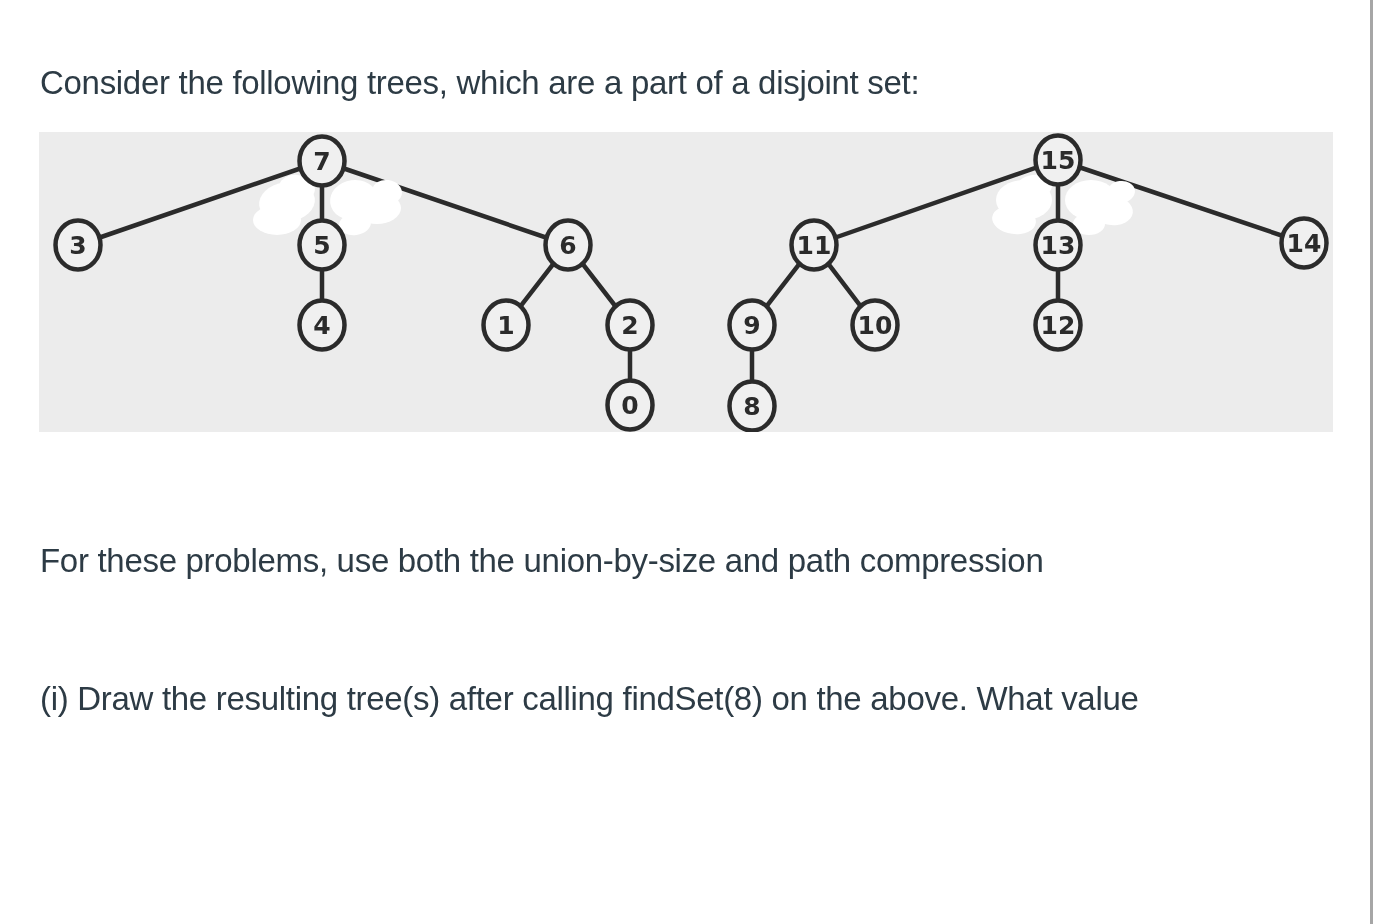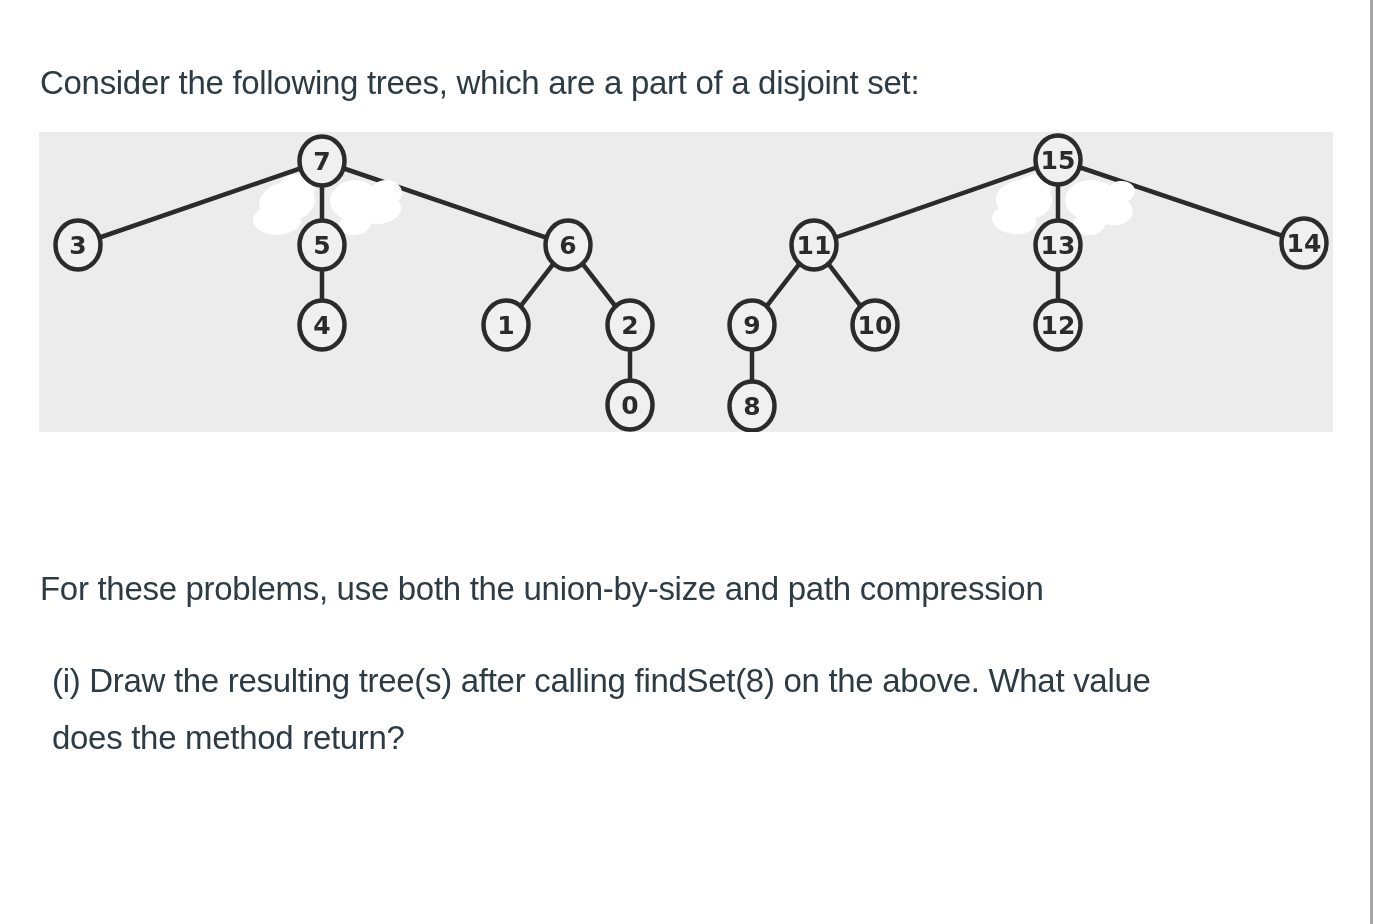--- a/index.html
+++ b/index.html
@@ -31,22 +31,22 @@
   }
   .figure svg { display: block; }
   .para {
     position: absolute;
     left: 40px;
     margin: 0;
     font-size: 33px;
     letter-spacing: -0.3px;
     line-height: 57px;
   }
-  #para-intro { top: 560px; }
-  #para-qi    { top: 652px; margin-left: 12px; }
+  #para-intro { top: 532px; }
+  #para-qi    { top: 670px; }
   #para-qii   { top: 806px; }
   .scrollbar-line {
     position: absolute;
     right: 1px;
     top: 0;
     width: 3px;
     height: 924px;
     background: #a6a6a6;
   }
 </style>
@@ -121,19 +121,18 @@
         <text x="713" y="283" text-anchor="middle" font-family="&quot;DejaVu Sans&quot;, sans-serif" font-size="25" font-weight="bold" fill="#2b2b2b">8</text>
       </svg>
   </div>
 
   <p class="para" id="para-intro">
     <span>For these problems, use both the union-by-size and path compression</span><br>
   </p>
 
   <p class="para" id="para-qi">
     <span>(i) Draw the resulting tree(s) after calling findSet(8) on the above. What value</span><br>
-    <span>does the method return?</span>
   </p>
 
 
   <div class="scrollbar-line"></div>
 
 </div>
 
 </body></html>

